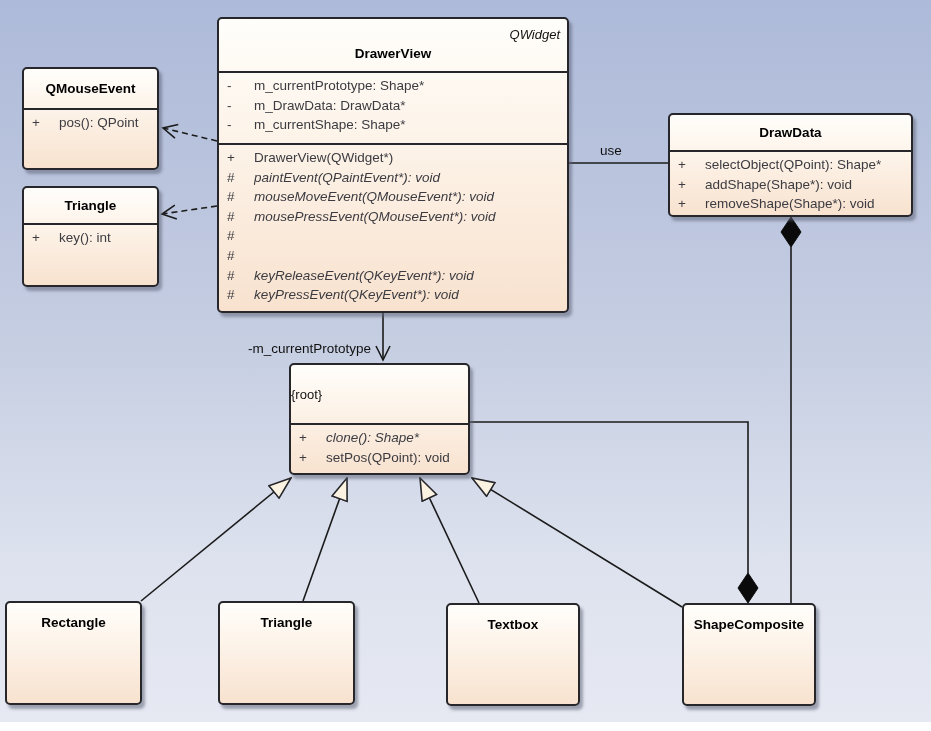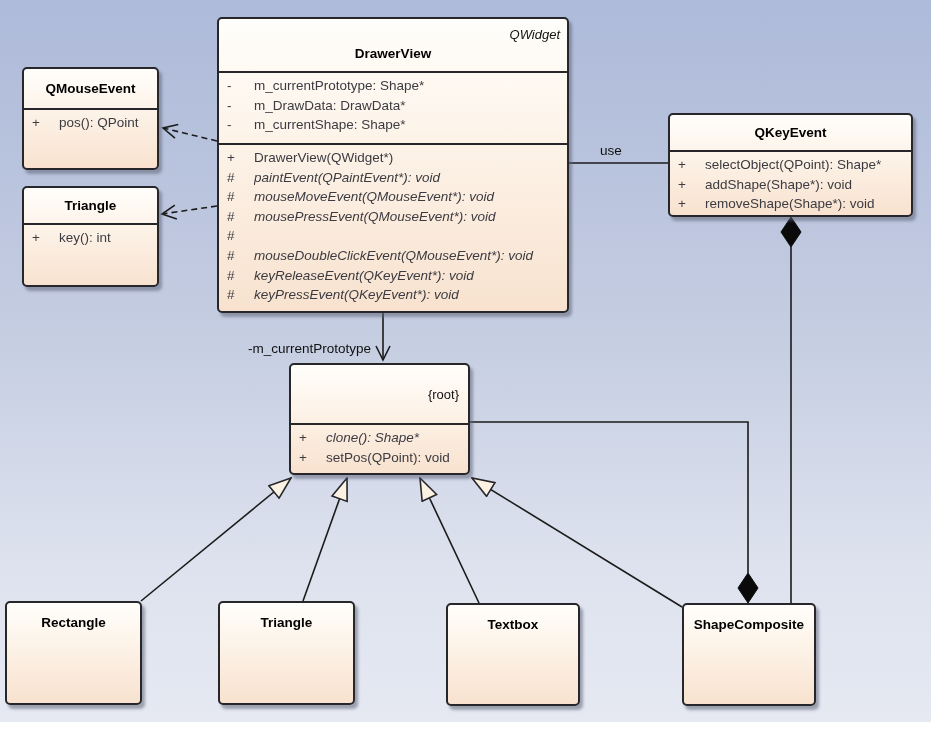--- a/index.html
+++ b/index.html
@@ -16,21 +16,21 @@
     position:absolute; box-sizing:border-box;
     border:2px solid #26262b; border-radius:5px;
     background: linear-gradient(180deg, #fffefb 0%, #fdf4ea 38%, #f8e2cf 100%);
     box-shadow: 3px 4px 3px rgba(95,100,120,0.55);
     overflow:hidden;
   }
   .hdr { display:flex; flex-direction:column; justify-content:center; height:40px; }
   .t-stereo { font-size:13px; font-style:italic; color:#111; text-align:right; padding-right:7px; line-height:18px; }
   .t-name { font-size:13.5px; font-weight:bold; color:#000; text-align:center; line-height:20px; }
   .t-name.it { font-style:italic; }
-  .t-tag { font-size:13px; color:#111; text-align:right; padding-right:9px; line-height:19px; }
+  .t-tag { font-size:13px; color:#111; padding-right:9px; line-height:19px; }
 
   .cmp { border-top:2px solid #26262b; padding-top:3px; box-sizing:border-box; }
   .row { display:flex; line-height:19.6px; font-size:13.5px; color:#3b3b41; white-space:nowrap; overflow:hidden; }
   .row.it .txt { font-style:italic; }
   .row .vis { flex:none; width:27px; padding-left:8px; box-sizing:content-box; }
   .row .txt { flex:1; overflow:hidden; }
 
   
   .uml-class[data-id="drawerview"] .hdr { height:52px; }
   .uml-class[data-id="drawerview"] .cmp.attrs { height:72px; }
@@ -113,21 +113,20 @@
           </div>
           <div class="row it">
             <span class="vis">#</span>
             <span class="txt">mousePressEvent(QMouseEvent*): void</span>
           </div>
           <div class="row it">
             <span class="vis">#</span>
           </div>
           <div class="row it">
             <span class="vis">#</span>
-            <span class="txt">mouseDoubleClickEvent(QMouseEvent*): void</span>
           </div>
           <div class="row it">
             <span class="vis">#</span>
             <span class="txt">keyReleaseEvent(QKeyEvent*): void</span>
           </div>
           <div class="row it">
             <span class="vis">#</span>
             <span class="txt">keyPressEvent(QKeyEvent*): void</span>
           </div>
         </div>
@@ -149,21 +148,21 @@
         </div>
         <div class="cmp methods">
           <div class="row">
             <span class="vis">+</span>
             <span class="txt">key(): int</span>
           </div>
         </div>
       </div>
       <div class="uml-class" data-id="drawdata" style="left: 668px; top: 113px; width: 245px; height: 104px;">
         <div class="hdr">
-          <div class="t-name">QKeyEvent</div>
+          <div class="t-name">DrawData</div>
         </div>
         <div class="cmp methods">
           <div class="row">
             <span class="vis">+</span>
             <span class="txt">selectObject(QPoint): Shape*</span>
           </div>
           <div class="row">
             <span class="vis">+</span>
             <span class="txt">addShape(Shape*): void</span>
           </div>

